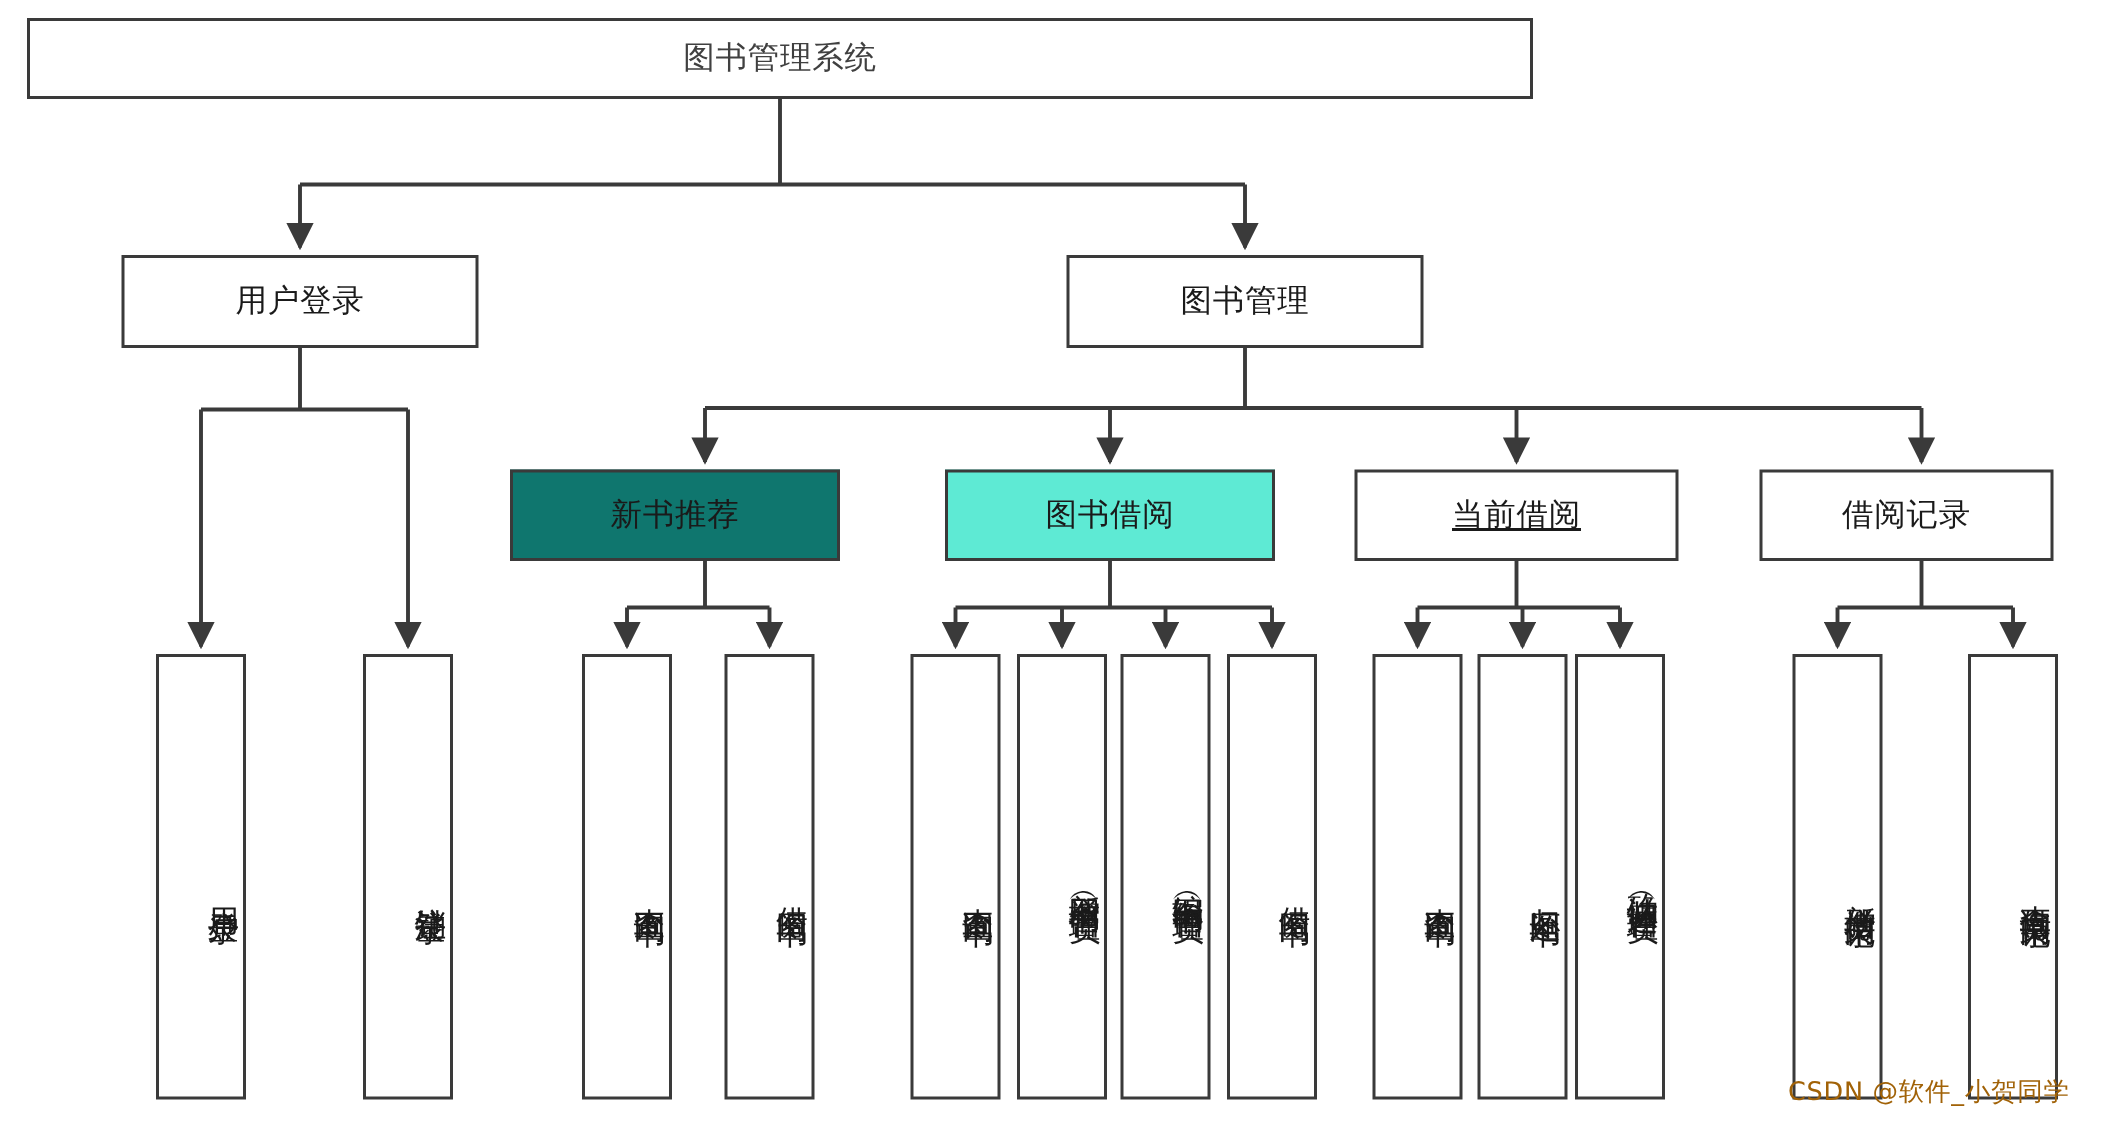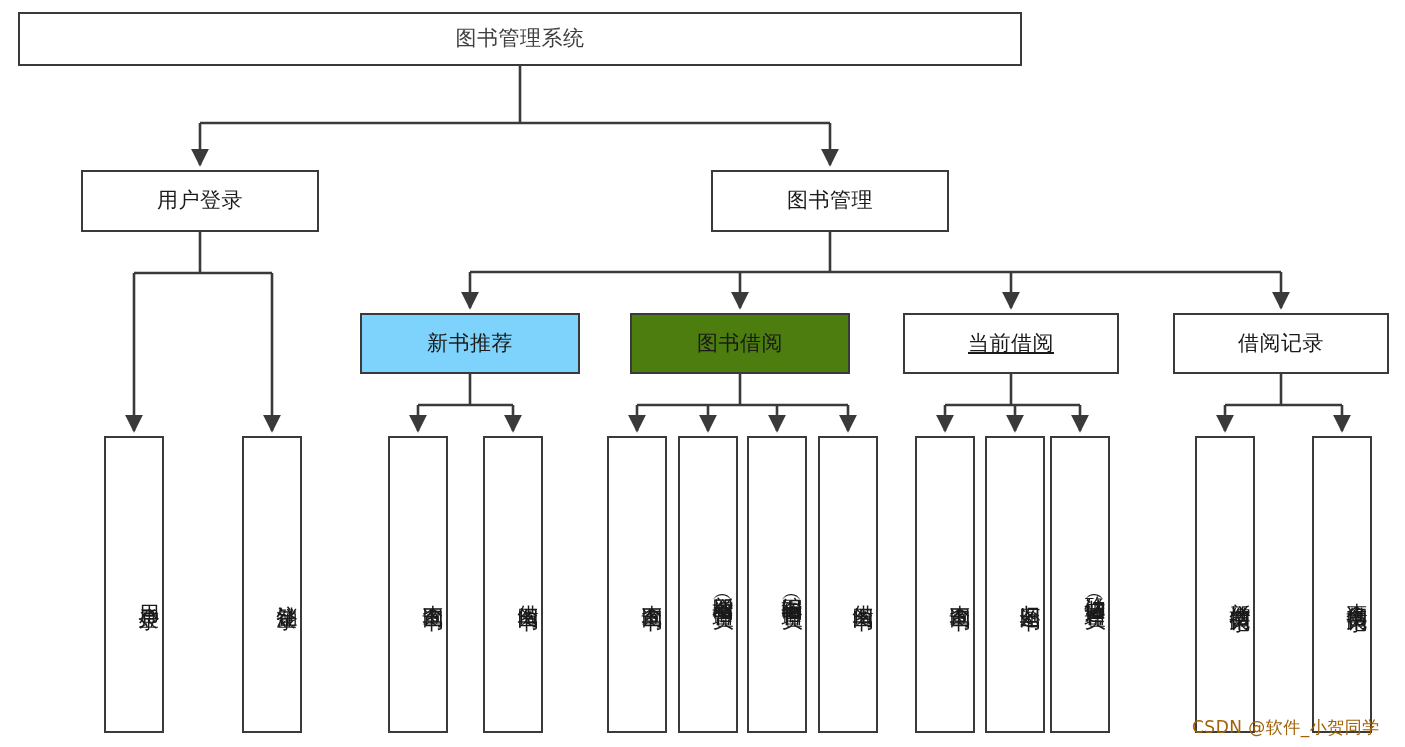--- a/index.html
+++ b/index.html
@@ -119,24 +119,24 @@
       <path d="M 1225 405 L 1225 431" marker-end="url(#arrow)"></path>
       <path d="M 1342 405 L 1342 431" marker-end="url(#arrow)"></path>
     </g>
   </svg>
 
   <div class="node h" style="left: 18px; top: 12px; width: 1004px; height: 54px; border-color: rgb(58, 58, 58); background: rgb(255, 255, 255); color: #404040;">图书管理系统</div>
 
   <div class="node h" style="left: 81px; top: 170px; width: 238px; height: 62px; border-color: rgb(58, 58, 58); background: rgb(255, 255, 255); color: rgb(26, 26, 26);">用户登录</div>
   <div class="node h" style="left: 711px; top: 170px; width: 238px; height: 62px; border-color: rgb(58, 58, 58); background: rgb(255, 255, 255); color: rgb(26, 26, 26);">图书管理</div>
 
-  <div class="node h" style="left: 360px; top: 313px; width: 220px; height: 61px; border-color: rgb(58, 58, 58); background: #7dd3fc; color: rgb(26, 26, 26);">新书推荐</div>
-  <div class="node h" style="left: 630px; top: 313px; width: 220px; height: 61px; border-color: rgb(58, 58, 58); background: #4d7c0f; color: rgb(26, 26, 26);">图书借阅</div>
+  <div class="node h" style="left: 340px; top: 313px; width: 220px; height: 61px; border-color: rgb(58, 58, 58); background: #0f766e; color: rgb(26, 26, 26);">新书推荐</div>
+  <div class="node h" style="left: 630px; top: 313px; width: 220px; height: 61px; border-color: rgb(58, 58, 58); background: #5eead4; color: rgb(26, 26, 26);">图书借阅</div>
   <div class="node h" style="left: 903px; top: 313px; width: 216px; height: 61px; border-color: rgb(58, 58, 58); background: rgb(255, 255, 255); color: rgb(26, 26, 26); text-decoration: underline;">当前借阅</div>
-  <div class="node h" style="left: 1173px; top: 313px; width: 216px; height: 61px; border-color: rgb(58, 58, 58); background: rgb(255, 255, 255); color: rgb(26, 26, 26);">借阅记录</div>
+  <div class="node h" style="left: 1173px; top: 313px; width: 196px; height: 61px; border-color: rgb(58, 58, 58); background: rgb(255, 255, 255); color: rgb(26, 26, 26);">借阅记录</div>
 
   <div class="node v" style="left: 104px; top: 436px; width: 60px; height: 297px; border-color: rgb(58, 58, 58); background: rgb(255, 255, 255); color: rgb(26, 26, 26);">用户登录</div>
   <div class="node v" style="left: 242px; top: 436px; width: 60px; height: 297px; border-color: rgb(58, 58, 58); background: rgb(255, 255, 255); color: rgb(26, 26, 26);">注销登录</div>
   <div class="node v" style="left: 388px; top: 436px; width: 60px; height: 297px; border-color: rgb(58, 58, 58); background: rgb(255, 255, 255); color: rgb(26, 26, 26);">查询图书</div>
   <div class="node v" style="left: 483px; top: 436px; width: 60px; height: 297px; border-color: rgb(58, 58, 58); background: rgb(255, 255, 255); color: rgb(26, 26, 26);">借阅图书</div>
   <div class="node v" style="left: 607px; top: 436px; width: 60px; height: 297px; border-color: rgb(58, 58, 58); background: rgb(255, 255, 255); color: rgb(26, 26, 26);">查询图书</div>
   <div class="node v tall" style="left: 678px; top: 436px; width: 60px; height: 297px; border-color: rgb(58, 58, 58); background: rgb(255, 255, 255); color: rgb(26, 26, 26);">新增图书（管理员）</div>
   <div class="node v tall" style="left: 747px; top: 436px; width: 60px; height: 297px; border-color: rgb(58, 58, 58); background: rgb(255, 255, 255); color: rgb(26, 26, 26);">编辑图书（管理员）</div>
   <div class="node v" style="left: 818px; top: 436px; width: 60px; height: 297px; border-color: rgb(58, 58, 58); background: rgb(255, 255, 255); color: rgb(26, 26, 26);">借阅图书</div>
   <div class="node v" style="left: 915px; top: 436px; width: 60px; height: 297px; border-color: rgb(58, 58, 58); background: rgb(255, 255, 255); color: rgb(26, 26, 26);">查询图书</div>

